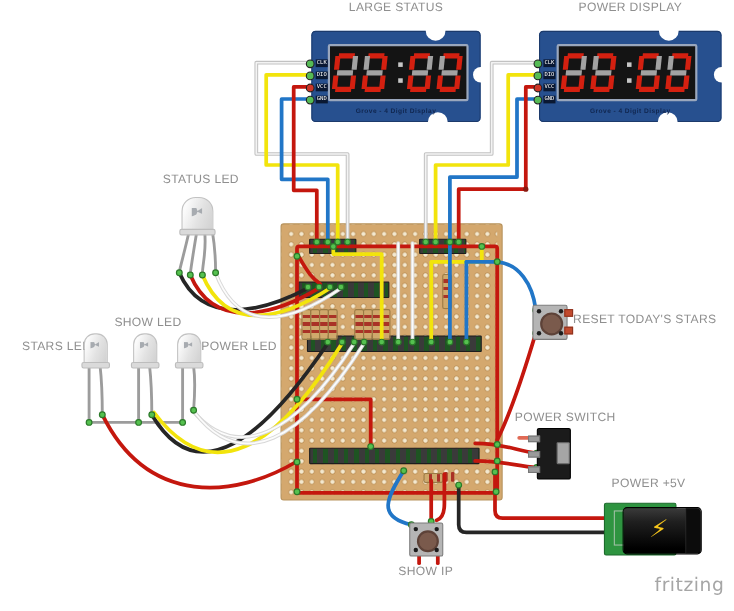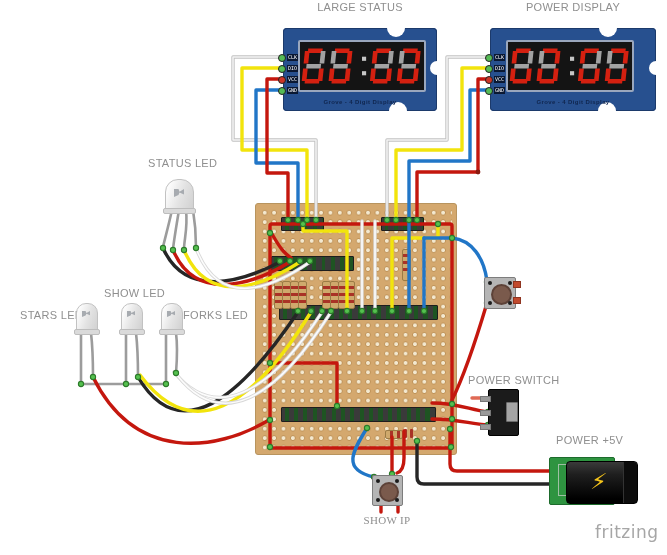--- a/index.html
+++ b/index.html
@@ -366,38 +366,39 @@
 
   <div class="lbl" style="left:148px;top:157px;">STATUS LED</div>
   <div class="led" style="left:165px;top:179px;">
     <div class="bulb" style="width:27px;height:30px;border-radius:13px 13px 2px 2px;"></div>
     <div class="ledicon" style="left:9px;top:10px;width:10px;height:8px;"></div>
     <div class="flange" style="left:-2px;top:29px;width:31px;height:4px;"></div>
   </div>
 
   <div class="lbl" style="left:104px;top:287px;">SHOW LED</div>
   <div class="lbl" style="left:20px;top:309px;">STARS LED</div>
-  <div class="lbl" style="left:183px;top:309px;">FORKS LED</div>
+  <div class="lbl" style="left:183px;top:309px;">POWER LED</div>
 
   <div class="led" style="left:76px;top:303px;">
     <div class="bulb" style="width:20px;height:27px;border-radius:10px 10px 2px 2px;"></div>
     <div class="ledicon" style="left:6px;top:8px;width:8px;height:6px;"></div>
     <div class="flange" style="left:-2px;top:26px;width:24px;height:4px;"></div>
   </div>
   <div class="led" style="left:121px;top:303px;">
     <div class="bulb" style="width:20px;height:27px;border-radius:10px 10px 2px 2px;"></div>
     <div class="ledicon" style="left:6px;top:8px;width:8px;height:6px;"></div>
     <div class="flange" style="left:-2px;top:26px;width:24px;height:4px;"></div>
   </div>
   <div class="led" style="left:161px;top:303px;">
     <div class="bulb" style="width:20px;height:27px;border-radius:10px 10px 2px 2px;"></div>
     <div class="ledicon" style="left:6px;top:8px;width:8px;height:6px;"></div>
     <div class="flange" style="left:-2px;top:26px;width:24px;height:4px;"></div>
   </div>
 
+  <div class="lbl" style="left:521px;top:285px;">RESET TODAY'S STARS</div>
   <div class="pushbtn" style="left:484px;top:277px;">
     <div class="btncap"></div>
     <div class="screw" style="left:3px;top:3px;"></div>
     <div class="screw" style="right:3px;top:3px;"></div>
     <div class="screw" style="left:3px;bottom:3px;"></div>
     <div class="screw" style="right:3px;bottom:3px;"></div>
     <div class="tab" style="right:-6px;top:3px;width:6px;height:5px;"></div>
     <div class="tab" style="right:-6px;bottom:4px;width:6px;height:5px;"></div>
   </div>
 
@@ -418,16 +419,16 @@
     <div id="bolt">⚡</div>
   </div>
 
   <div class="pushbtn" style="left:372px;top:475px;width:29px;height:29px;">
     <div class="btncap" style="left:6px;top:6px;width:16px;height:16px;"></div>
     <div class="screw" style="left:3px;top:3px;"></div>
     <div class="screw" style="right:3px;top:3px;"></div>
     <div class="screw" style="left:3px;bottom:3px;"></div>
     <div class="screw" style="right:3px;bottom:3px;"></div>
   </div>
-  <div class="lbl center" style="left:358px;top:514px;width:58px;font-family:Liberation Serif, serif;">SHOW IP</div>
+  <div class="lbl center" style="left:358px;top:514px;width:58px;">SHOW IP</div>
 
   <div id="watermark">fritzing</div>
 </div>
 
 </body></html>

